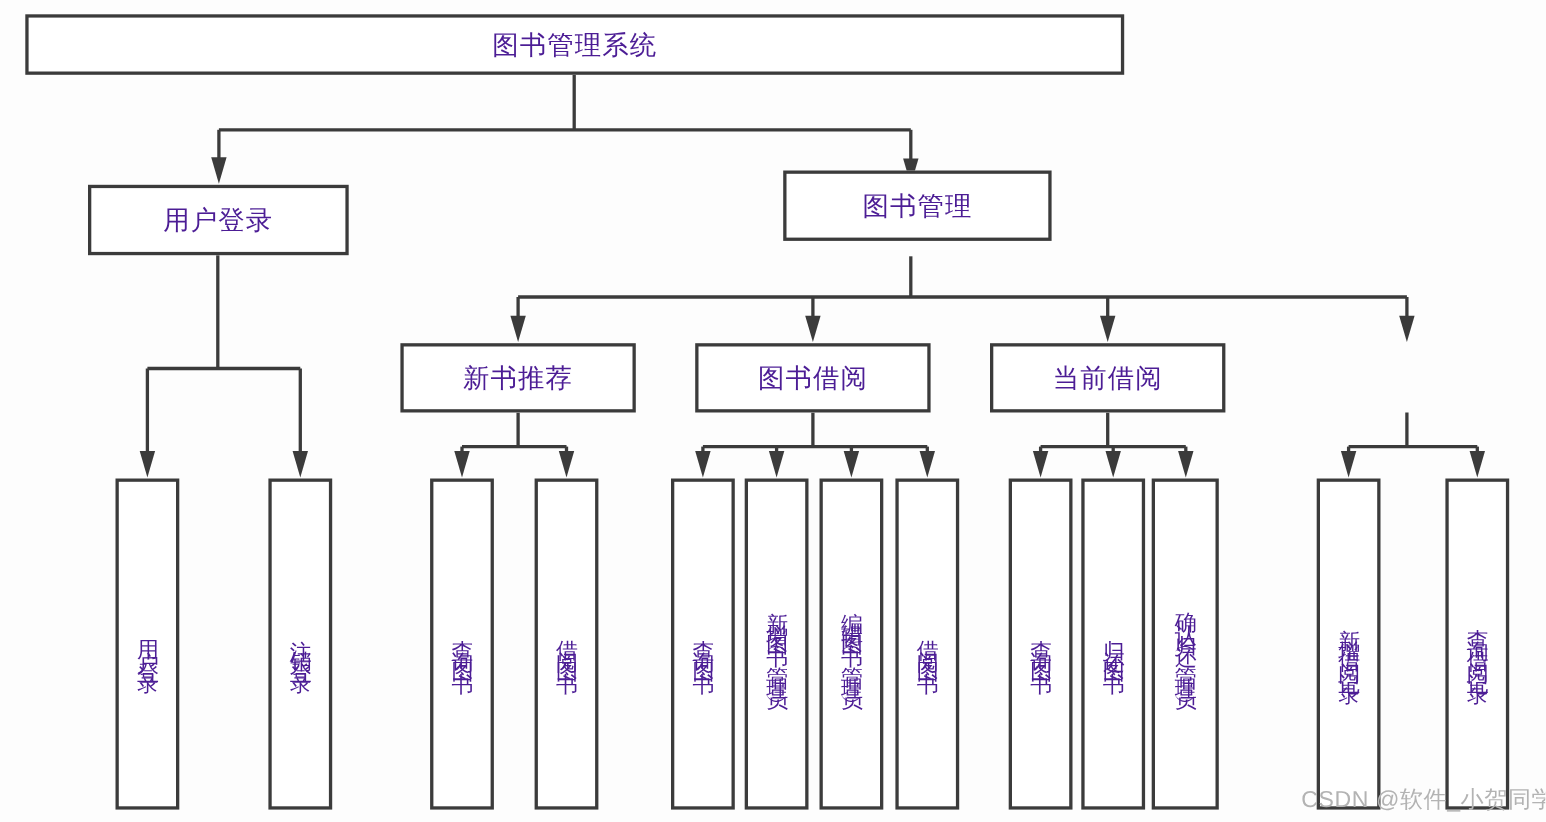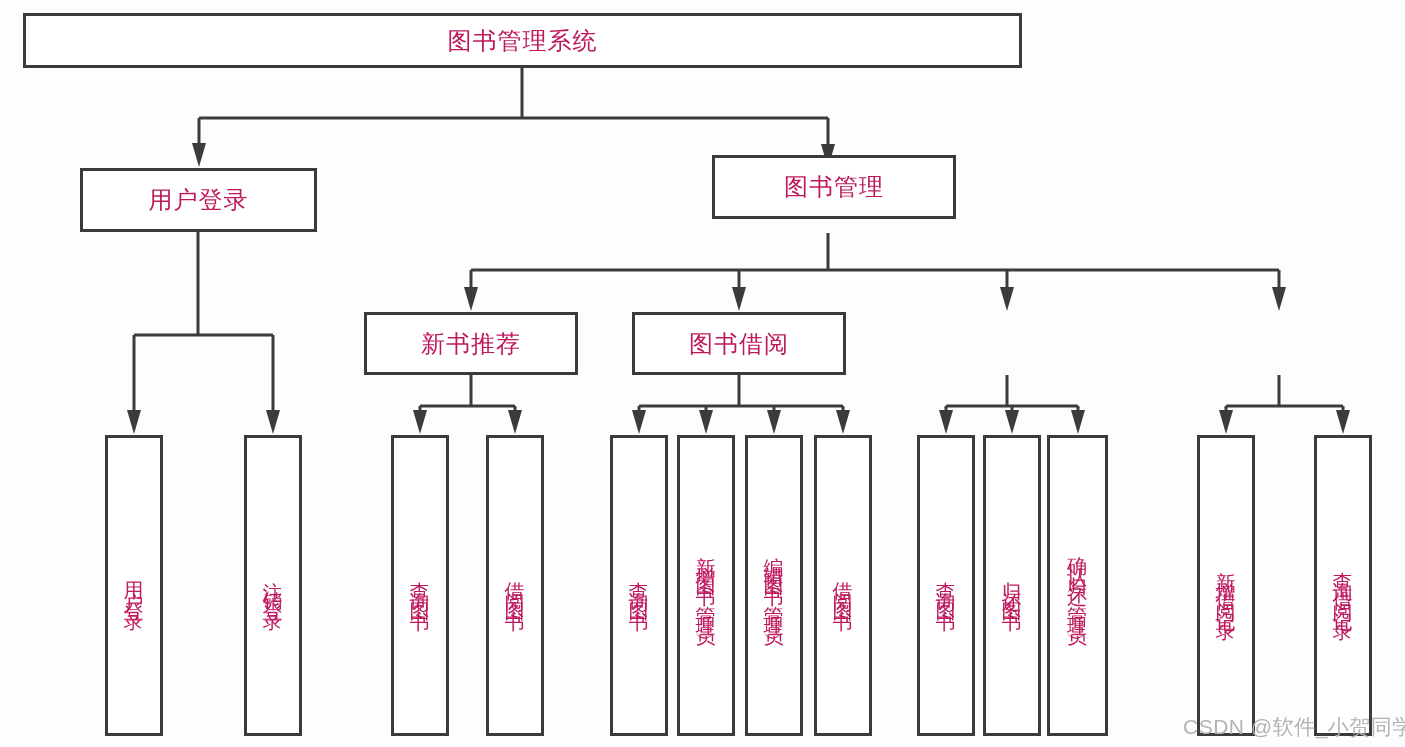--- a/index.html
+++ b/index.html
@@ -6,21 +6,21 @@
   .canvas{
     position:relative;width:1405px;height:747px;overflow:hidden;
     background:#fdfdfd;
     font-family:"Liberation Sans","DejaVu Sans",sans-serif;
   }
   .connectors{position:absolute;left:0;top:0;}
   .box{
     position:absolute;box-sizing:border-box;
     border:3px solid #3b3b3b;background:#ffffff;
     display:flex;align-items:center;justify-content:center;
-    color:#be185d;
+    color:#4c1d95;
   }
   .h{font-size:24px;letter-spacing:1px;}
   .v{font-size:20px;}
   .v .lbl{
     writing-mode:vertical-rl;text-orientation:mixed;
     letter-spacing:10px;line-height:1.0;white-space:nowrap;
   }
   .watermark{
     position:absolute;left:1183px;top:713px;
     font-size:21px;color:#b3b3b3;white-space:nowrap;z-index:5;
@@ -122,20 +122,23 @@
   <div class="box h" style="left:712px;top:155px;width:244px;height:64px">
     <span class="lbl">图书管理</span>
   </div>
 
   <div class="box h" style="left:364px;top:312px;width:214px;height:63px">
     <span class="lbl">新书推荐</span>
   </div>
   <div class="box h" style="left:632px;top:312px;width:214px;height:63px">
     <span class="lbl">图书借阅</span>
   </div>
+  <div class="box h" style="left:900px;top:312px;width:214px;height:63px">
+    <span class="lbl">当前借阅</span>
+  </div>
 
   <div class="box v" style="left:105px;top:435px;width:58px;height:301px">
     <span class="lbl">用户登录</span>
   </div>
   <div class="box v" style="left:244px;top:435px;width:58px;height:301px">
     <span class="lbl">注销登录</span>
   </div>
 
   <div class="box v" style="left:391px;top:435px;width:58px;height:301px">
     <span class="lbl">查询图书</span>

